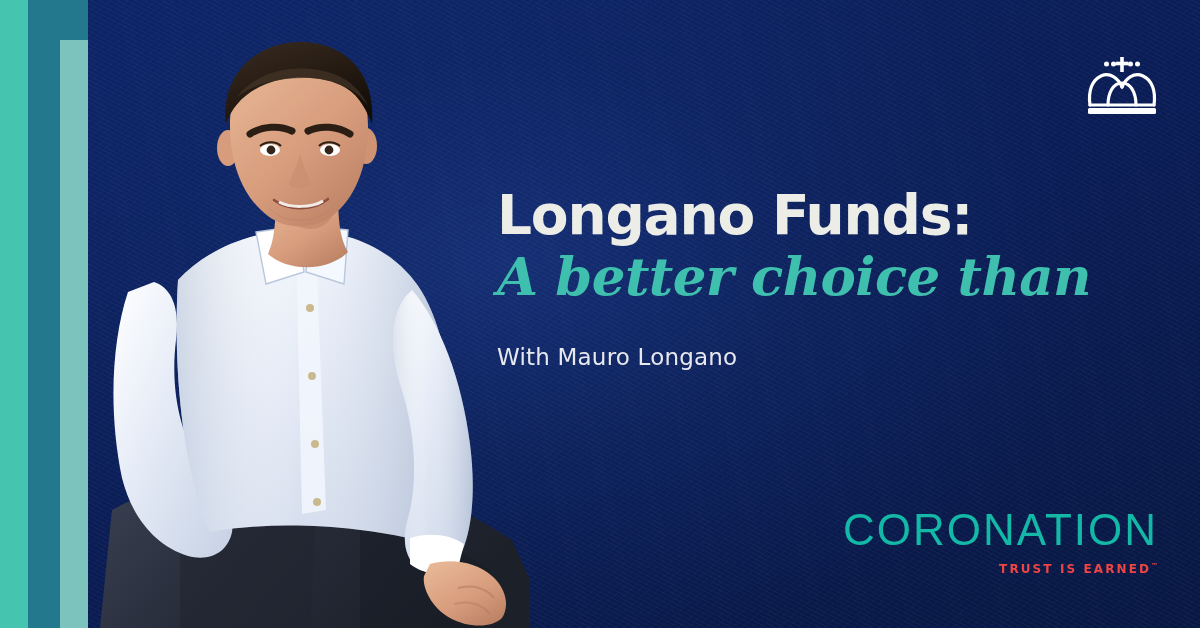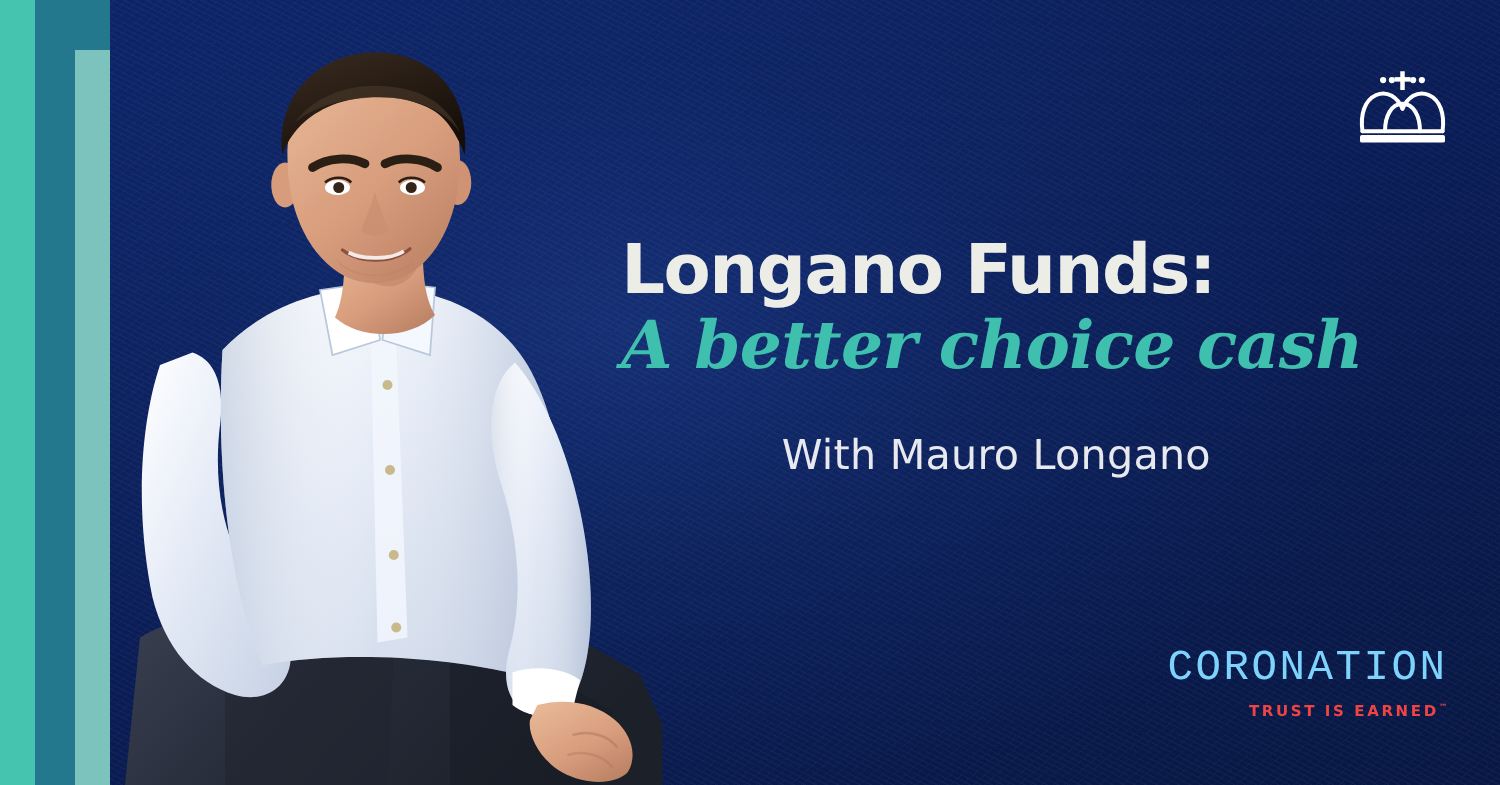--- a/index.html
+++ b/index.html
@@ -85,24 +85,23 @@
     font-size: 53px;
     line-height: 1.16;
     letter-spacing: -0.6px;
     color: #3fc0ae;
   }
   .headline-2 .ln { display: block; }
   .byline {
     margin: 36px 0 0 0;
     font-family: "DejaVu Sans", "Liberation Sans", sans-serif;
     font-weight: 400;
-    font-size: 33px;
+    font-size: 23px;
     letter-spacing: 0.2px;
     color: #e8e9ef;
-    text-align: center;
   }
 
   
   .crown {
     position: absolute;
     right: 38px;
     top: 55px;
     width: 80px;
     height: 62px;
   }
@@ -110,25 +109,25 @@
 
   
   .logo {
     position: absolute;
     right: 42px;
     bottom: 53px;
     text-align: right;
   }
   .logo-word {
     display: block;
-    font-family: Liberation Mono, monospace;
+    font-family: Liberation Sans, sans-serif;
     font-weight: 400;
-    font-size: 34px;
+    font-size: 44px;
     letter-spacing: 2.0px;
-    color: #7dd3fc;
+    color: #14b8a6;
     line-height: 1;
   }
   .logo-tag {
     display: block;
     margin-top: 11px;
     font-family: "DejaVu Sans", "Liberation Sans", sans-serif;
     font-weight: 700;
     font-size: 12px;
     letter-spacing: 2.1px;
     color: #ef4444;
@@ -263,21 +262,21 @@
 
       <g clip-path="url(#bandClip)">
         <rect x="0" y="0" width="28" height="588" fill="#9fe0d0" opacity="0.72"></rect>
       </g>
     </svg>
   </div>
 
   <div class="copy">
     <h1 class="headline-1">Longano Funds:</h1>
     <p class="headline-2">
-      <span class="ln">A better choice cash</span>
+      <span class="ln">A better choice than</span>
     </p>
     <p class="byline">With Mauro Longano</p>
   </div>
 
   <div class="crown">
     <svg viewBox="0 0 80 62" aria-hidden="true">
       <g fill="none" stroke="#ffffff" stroke-width="3.2" stroke-linejoin="round" stroke-linecap="round">
 
         <path d="M8 50 C 6 36, 10 25, 19 21 C 28 17, 36 23, 40 32"></path>
 

